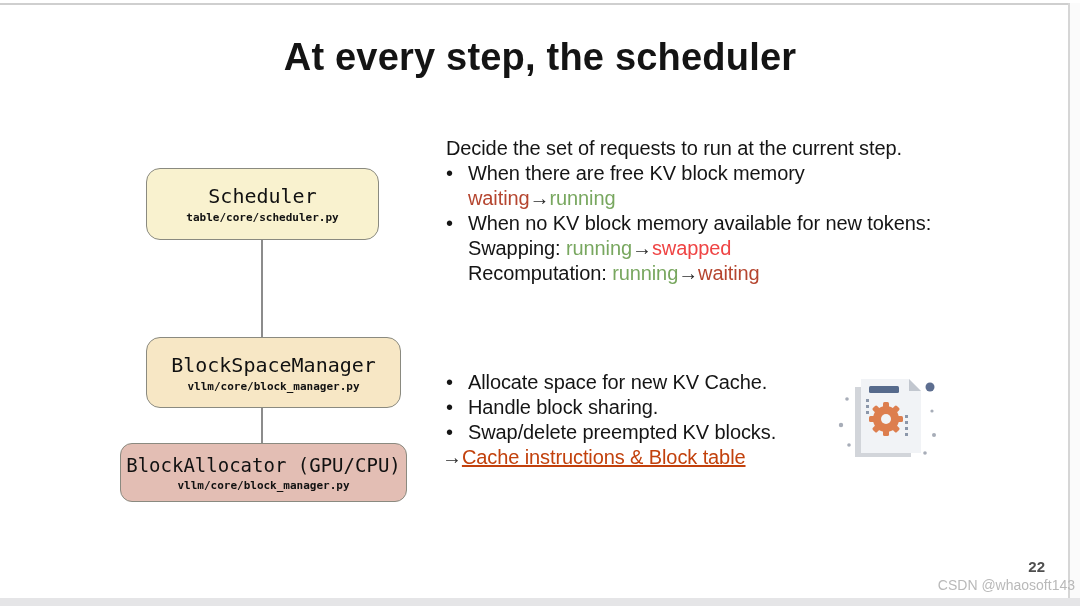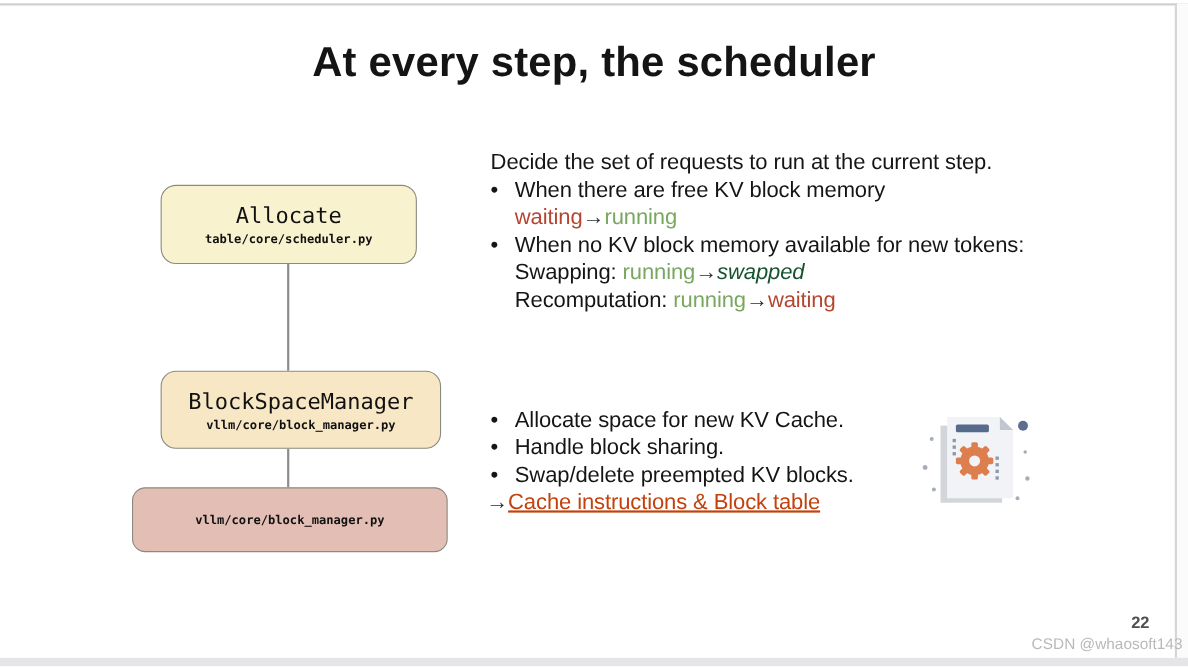--- a/index.html
+++ b/index.html
@@ -65,21 +65,21 @@
     letter-spacing: -0.1px;
   }
   .notes-1 { top: 136px; }
   .notes-2 { top: 370px; }
   .line { display: flex; align-items: baseline; height: 25px; line-height: 25px; white-space: pre; }
   .line .bullet-glyph { width: 22px; flex: 0 0 22px; }
   .line.indent { padding-left: 22px; }
   .arrow-glyph { color: #2a2a2a; }
   .c-waiting { color: #b5452f; }
   .c-running { color: #78a75f; }
-  .c-swapped { color: #14532d; font-style: italic; }
+  .c-swapped { color: #ef4444; }
   .c-link    { color: #c2410c; cursor: pointer; text-decoration: underline; }
   .link-line { margin-left: -4px; }
 
   
   .doc-icon { position: absolute; left: 833px; top: 375px; width: 108px; height: 92px; }
 
   
   .page-number {
     position: absolute;
     top: 558px; right: 35px;
@@ -99,30 +99,31 @@
 
 <div class="slide">
   <div class="top-line"></div>
   <div class="right-gutter"></div>
   <div class="right-line"></div>
   <div class="bottom-strip"></div>
 
   <div class="title">At every step, the scheduler</div>
 
   <div class="diagram-box box-scheduler">
-    <div class="box-title">Allocate</div>
+    <div class="box-title">Scheduler</div>
     <div class="box-path">table/core/scheduler.py</div>
   </div>
   <div class="connector connector-1"></div>
   <div class="diagram-box box-blockspace">
     <div class="box-title">BlockSpaceManager</div>
     <div class="box-path">vllm/core/block_manager.py</div>
   </div>
   <div class="connector connector-2"></div>
   <div class="diagram-box box-allocator">
+    <div class="box-title">BlockAllocator (GPU/CPU)</div>
     <div class="box-path">vllm/core/block_manager.py</div>
   </div>
 
   <div class="notes notes-1">
     <div class="line"><span>Decide the set of requests to run at the current step.</span></div>
     <div class="line"><span class="bullet-glyph">•</span><span>When there are free KV block memory</span></div>
     <div class="line indent"><span class="c-waiting">waiting</span> <span class="arrow-glyph">→</span> <span class="c-running">running</span></div>
     <div class="line"><span class="bullet-glyph">•</span><span>When no KV block memory available for new tokens:</span></div>
     <div class="line indent"><span>Swapping: </span><span class="c-running">running</span> <span class="arrow-glyph">→</span> <span class="c-swapped">swapped</span></div>
     <div class="line indent"><span>Recomputation: </span><span class="c-running">running</span> <span class="arrow-glyph">→</span> <span class="c-waiting">waiting</span></div>

